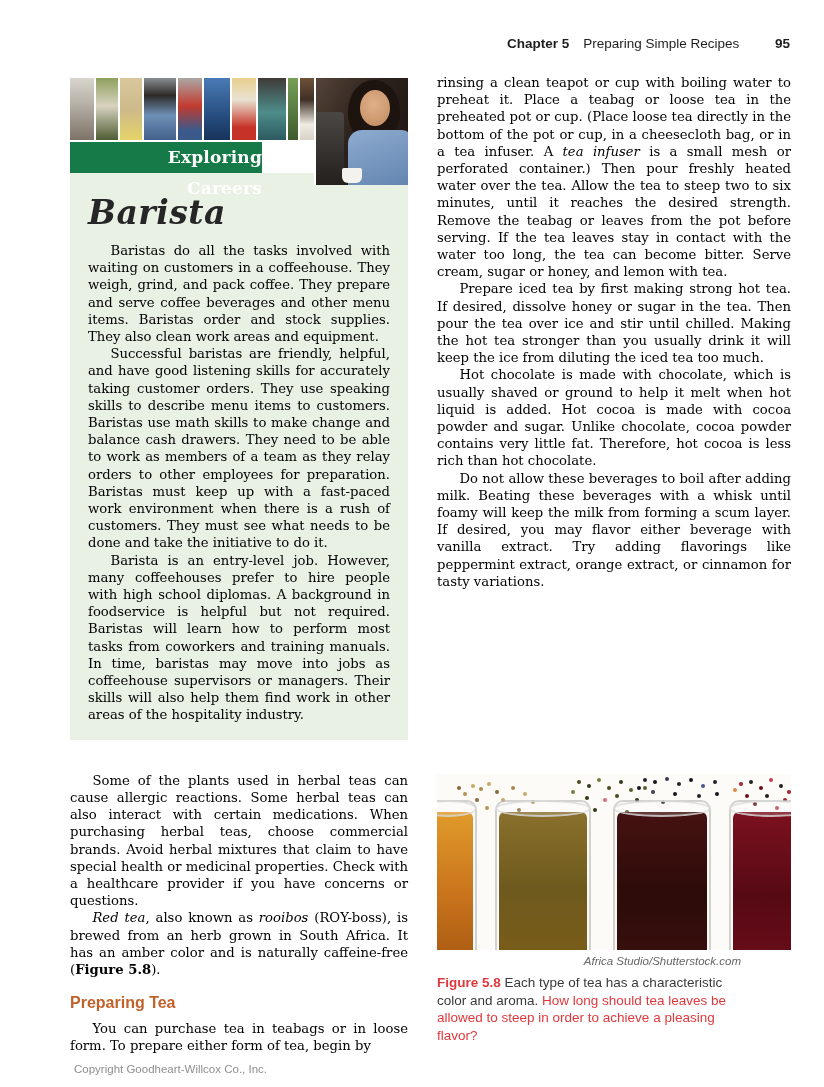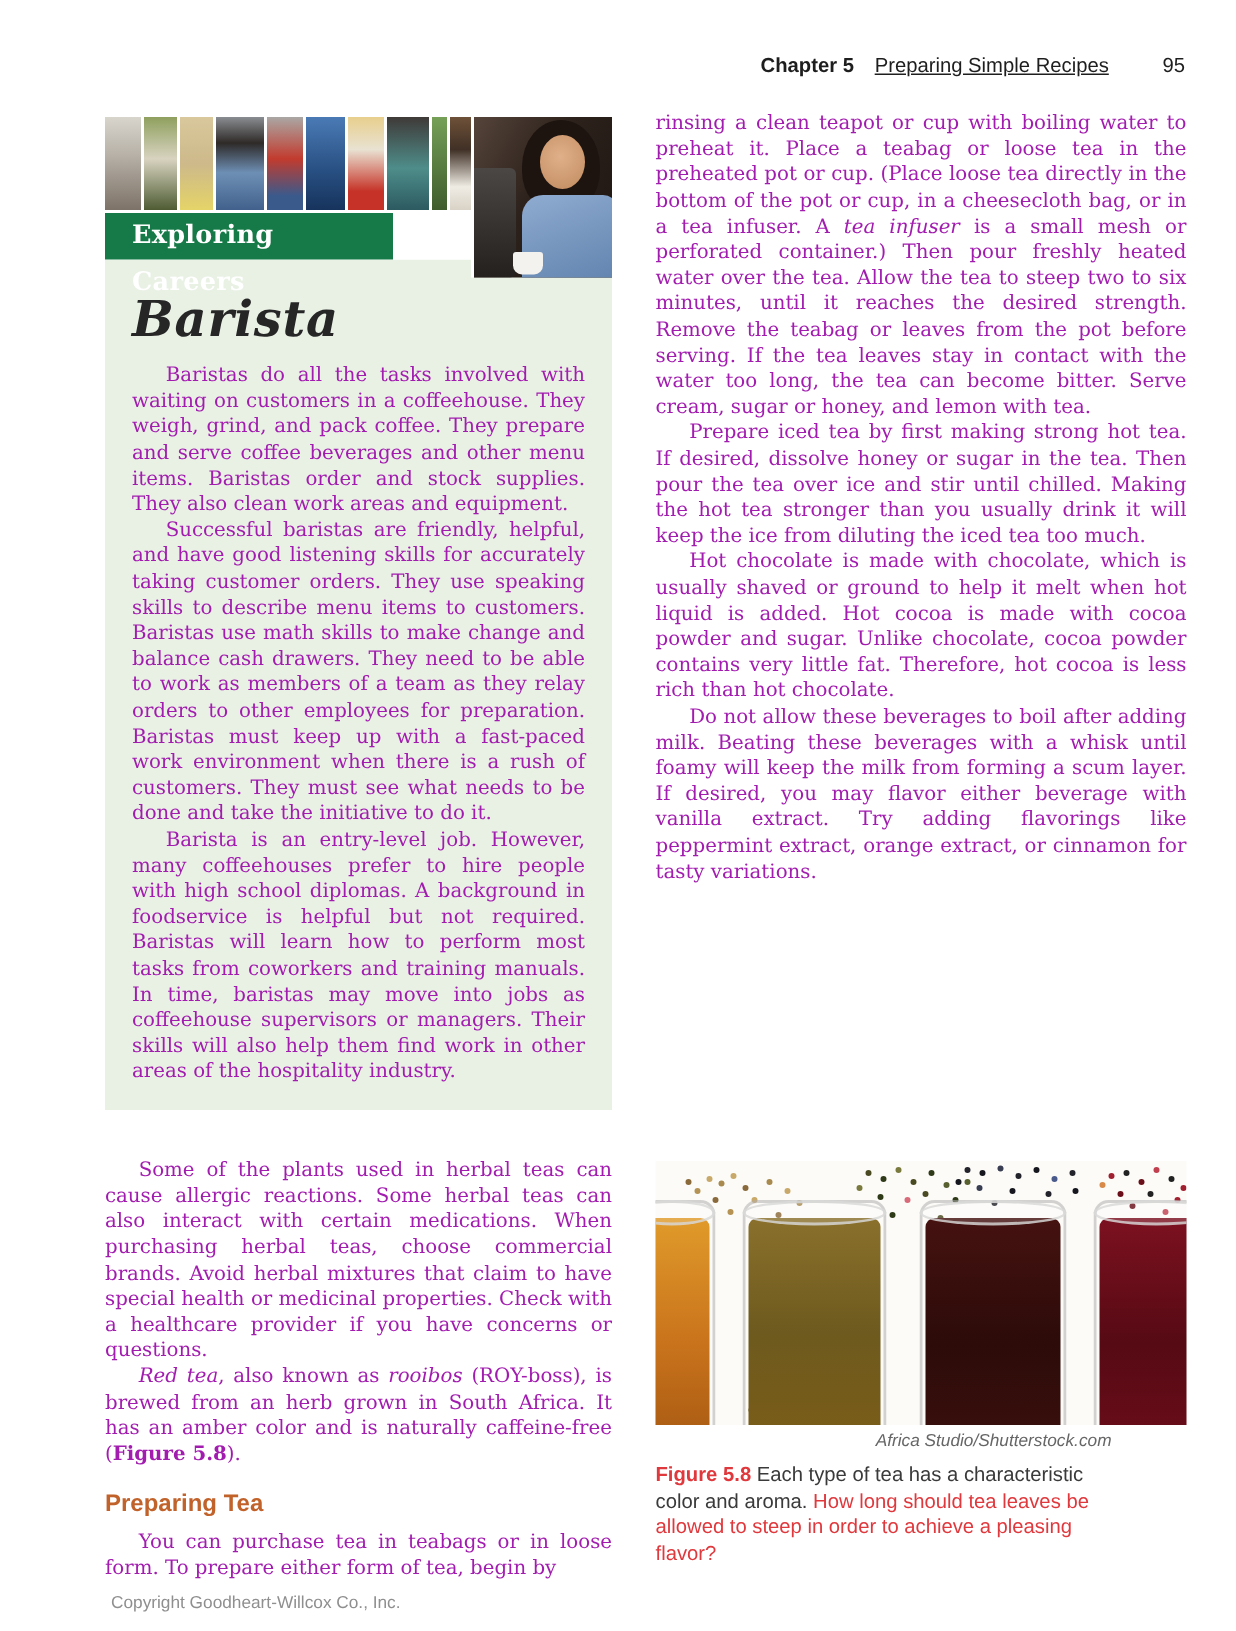--- a/index.html
+++ b/index.html
@@ -7,22 +7,22 @@
   .page {
     position:relative; width:824px; height:1087px; background:#ffffff;
     font-family:"DejaVu Serif", serif; color:#2f2f2f; overflow:hidden;
   }
   
   .runhead {
     position:absolute; top:36px; right:34px;
     font-family:"Liberation Sans", sans-serif; font-size:13.5px; color:#1e1e1e;
   }
   .runhead .b { font-weight:700; }
-  .runhead .ttl { margin-left:10px;text-decoration:underline; }
-  .runhead .pg { font-weight:400; margin-left:32px;text-align:center; }
+  .runhead .ttl { margin-left:10px; }
+  .runhead .pg { font-weight:700; margin-left:32px;text-align:center; }
 
   
   .left-col { position:absolute; left:70px; top:78px; width:338px; }
 
   .careers-box { position:relative; width:338px; }
   .box-head { position:relative; height:95px; background:#ffffff; }
   .strip { position:absolute; left:0; top:0; width:242px; height:62px; display:flex; gap:2px; background:#fff; }
   .strip .t { flex:1 0 auto; height:62px; }
   .t1 { width:24px; background:linear-gradient(180deg,#d8d5cd 0%,#b8b2a8 40%,#7d7268 100%); }
   .t2 { width:22px; background:linear-gradient(180deg,#8fa05e 0%,#d8d3c0 45%,#4e5c33 100%); }
@@ -30,37 +30,37 @@
   .t4 { width:32px; background:linear-gradient(180deg,#8a8d91 0%,#2e2a28 28%,#6e8fb5 60%,#41618c 100%); }
   .t5 { width:24px; background:linear-gradient(180deg,#aaa7a4 0%,#c23b2e 45%,#3a5a8c 85%); }
   .t6 { width:26px; background:linear-gradient(180deg,#4a7ab5 0%,#274e80 60%,#16335c 100%); }
   .t7 { width:24px; background:linear-gradient(180deg,#e8cf8d 0%,#e9e2d2 35%,#c63227 80%); }
   .t8 { width:28px; background:linear-gradient(180deg,#3f3a38 0%,#4e8d8a 55%,#2c5a60 100%); }
   .t9 { width:10px; background:linear-gradient(180deg,#76a057 0%,#3e5c2c 100%); }
   .t10{ width:24px; background:linear-gradient(180deg,#6e5138 0%,#403026 35%,#efece4 75%,#d9d2c6 100%); }
   .banner {
     position:absolute; left:0; top:64px; width:192px; height:31px;
     background:#157a47; color:#ffffff; font-weight:700; font-size:17px;
-    line-height:31px; padding-left:18px; letter-spacing:.2px;
+    line-height:31px; padding-left:18px; letter-spacing:.2px;text-align:right;
   }
   .barista-photo {
     position:absolute; right:0; top:0; width:94px; height:107px; z-index:2;
     background:linear-gradient(120deg,#55443a 0%,#2c211b 45%,#1d1511 100%); overflow:hidden; border-left:2px solid #fff;
   }
   .bp-machine { position:absolute; left:-6px; top:34px; width:34px; height:73px; background:linear-gradient(180deg,#4a4744,#23201e); border-radius:4px; }
   .bp-hair { position:absolute; right:8px; top:2px; width:52px; height:62px; background:#1d1410; border-radius:50% 50% 45% 45%; }
   .bp-face { position:absolute; right:18px; top:12px; width:30px; height:36px; background:radial-gradient(circle at 45% 40%,#e0b08a,#c08a5e); border-radius:50%; }
   .bp-shirt { position:absolute; right:-4px; top:52px; width:64px; height:60px; background:linear-gradient(160deg,#8fabd0,#5f82ad); border-radius:14px 10px 0 0; }
   .bp-cup { position:absolute; left:26px; bottom:2px; width:20px; height:15px; background:#f4f2ee; border-radius:2px 2px 6px 6px; }
   .box-body { background:#e9f1e5; padding:6px 18px 16px; }
   .box-title {
     font-size:33px; font-style:italic; font-weight:700; color:#262626;
     margin:14px 0 10px; letter-spacing:.5px;
   }
-  .serif-p { font-size:13.2px; line-height:17.2px; text-align:justify; text-indent:1.7em; color:#a21caf; }
+  .serif-p { font-size:13.2px; line-height:17.2px; text-align:justify; text-indent:1.7em; color:#000000; }
   .box-body .serif-p { width:100%; }
 
   .left-lower { margin-top:32px; }
   .left-lower .serif-p + .serif-p { margin-top:0; }
   .subhead-orange {
     font-family:"Liberation Sans", sans-serif; font-weight:700; font-size:16px;
     color:#c2622b; margin:16px 0 8px;
   }
 
   

